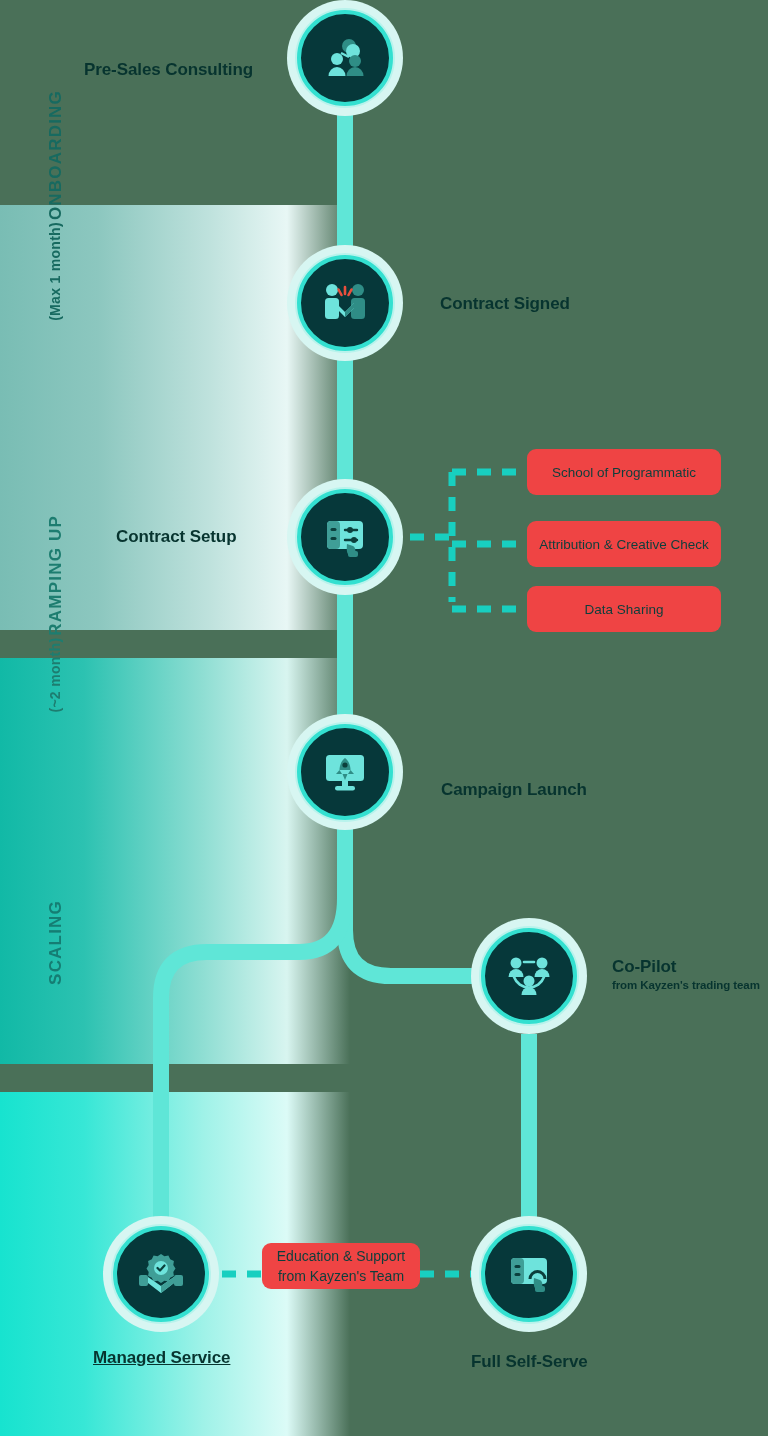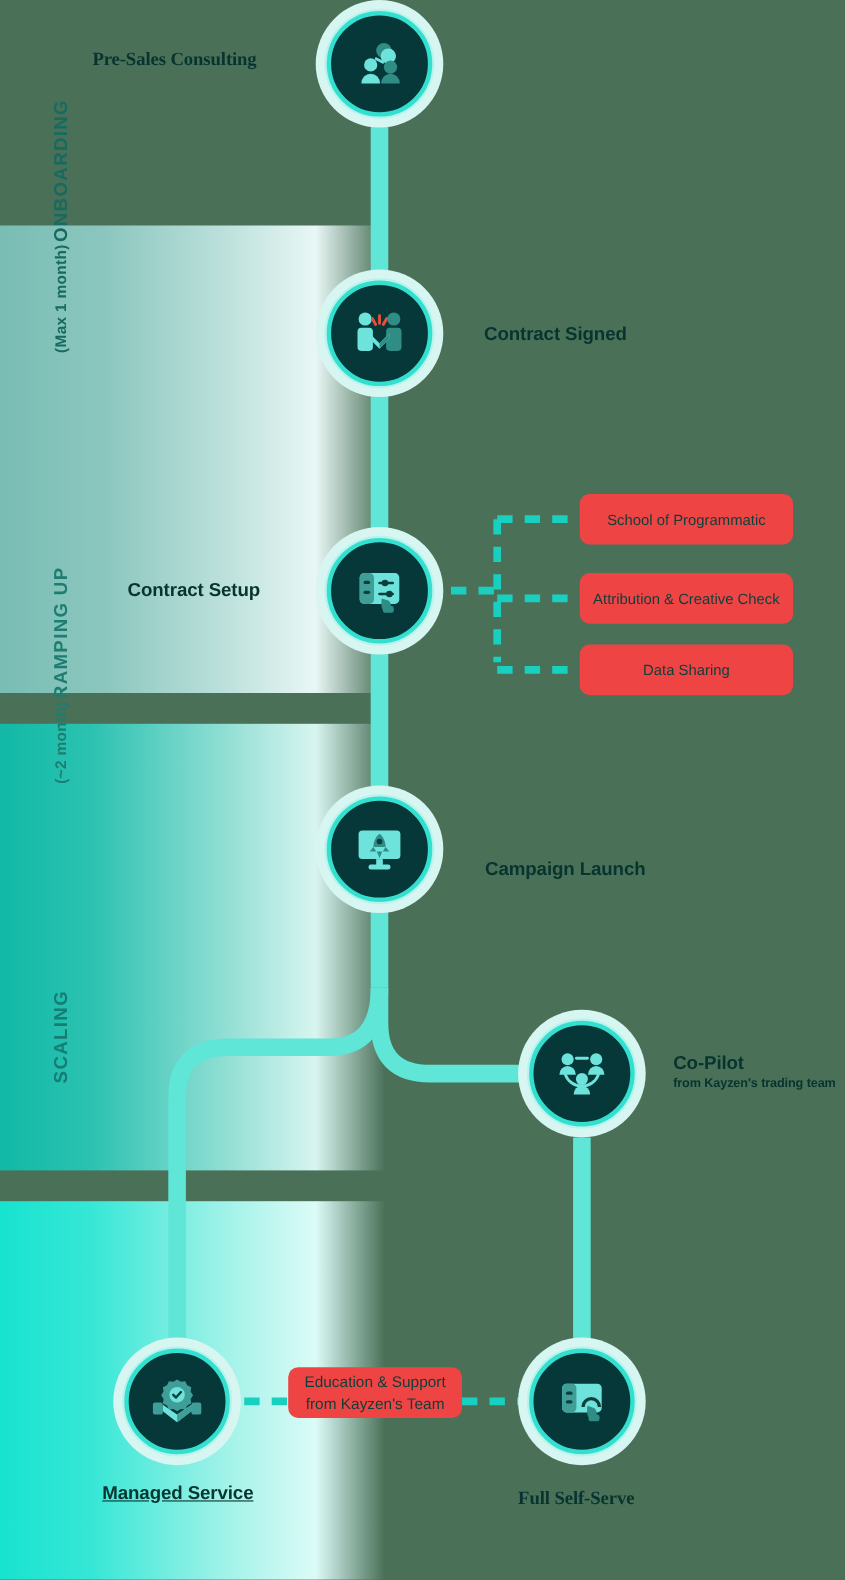--- a/index.html
+++ b/index.html
@@ -141,21 +141,21 @@
         <circle cx="31" cy="16" r="7" fill="#6ee3dc"></circle>
         <path d="M19 18 L27 22" stroke="#6ee3dc" stroke-width="2.4" fill="none"></path>
         <path d="M31 22 L29 27" stroke="#6ee3dc" stroke-width="2.4" fill="none"></path>
         <circle cx="15" cy="24" r="6" fill="#6ee3dc"></circle>
         <path d="M6.5 41 a8.5 9 0 0 1 17 0 z" fill="#6ee3dc"></path>
         <circle cx="33" cy="26" r="6" fill="#2f8d86"></circle>
         <path d="M24.5 41 a8.5 9 0 0 1 17 0 z" fill="#2f8d86"></path>
       </svg>
     </div>
   </div>
-  <div class="caption" style="left:84px;top:44px;font-family:Liberation Serif, serif;">
+  <div class="caption" style="left:84px;top:60px;">
     <span>Pre-Sales Consulting</span>
   </div>
 
   <div class="node" style="left:287px;top:245px;">
     <div class="ring">
       <svg width="48" height="44" viewBox="0 0 48 44">
         <circle cx="11" cy="9" r="6" fill="#6ee3dc"></circle>
         <rect x="4" y="17" width="14" height="21" rx="3.5" fill="#6ee3dc"></rect>
         <circle cx="37" cy="9" r="6" fill="#2f8d86"></circle>
         <rect x="30" y="17" width="14" height="21" rx="3.5" fill="#2f8d86"></rect>
@@ -262,17 +262,17 @@
         <rect x="6" y="7" width="36" height="26" rx="4" fill="#6ee3dc"></rect>
         <rect x="6" y="7" width="13" height="26" rx="4" fill="#3f9e97"></rect>
         <rect x="9.5" y="14" width="6" height="3" rx="1.5" fill="#0b3f3c"></rect>
         <rect x="9.5" y="22" width="6" height="3" rx="1.5" fill="#0b3f3c"></rect>
         <path d="M25 28 a7.5 7.5 0 0 1 15 0" fill="none" stroke="#0b3f3c" stroke-width="3"></path>
         <path d="M29 27 c0 0 -1 8 1 10 c2 2 6 2 7 -1 c1 -3 0 -6 -2 -7 z" fill="#2f8d86"></path>
         <rect x="30" y="35" width="10" height="6" rx="2" fill="#2f8d86"></rect>
       </svg>
     </div>
   </div>
-  <div class="caption" style="left:471px;top:1352px;font-family:Liberation Serif, serif;">
+  <div class="caption" style="left:471px;top:1352px;">
     <span>Full Self-Serve</span>
   </div>
 
 </div>
 
 </body></html>

